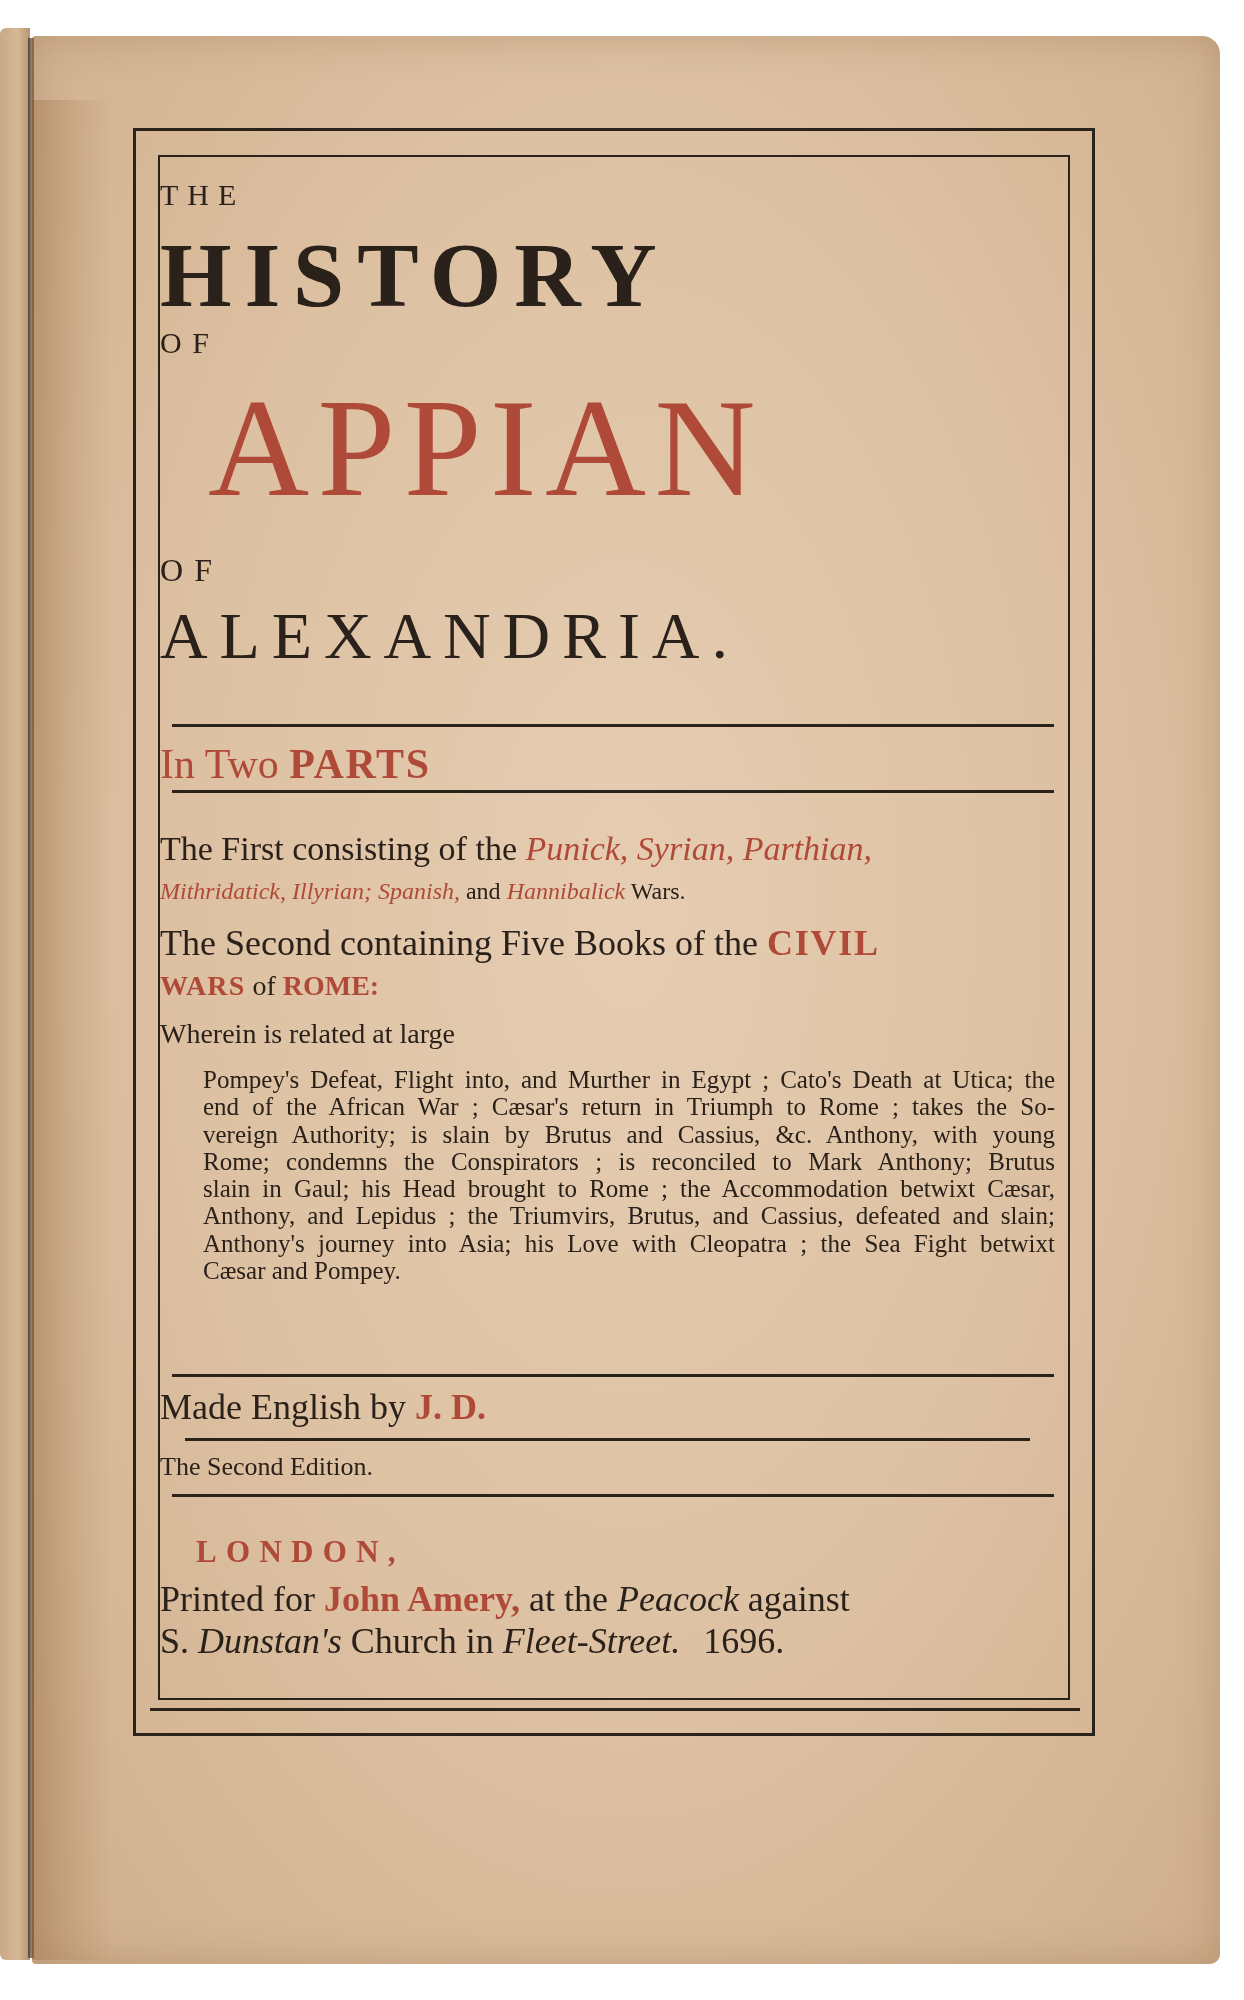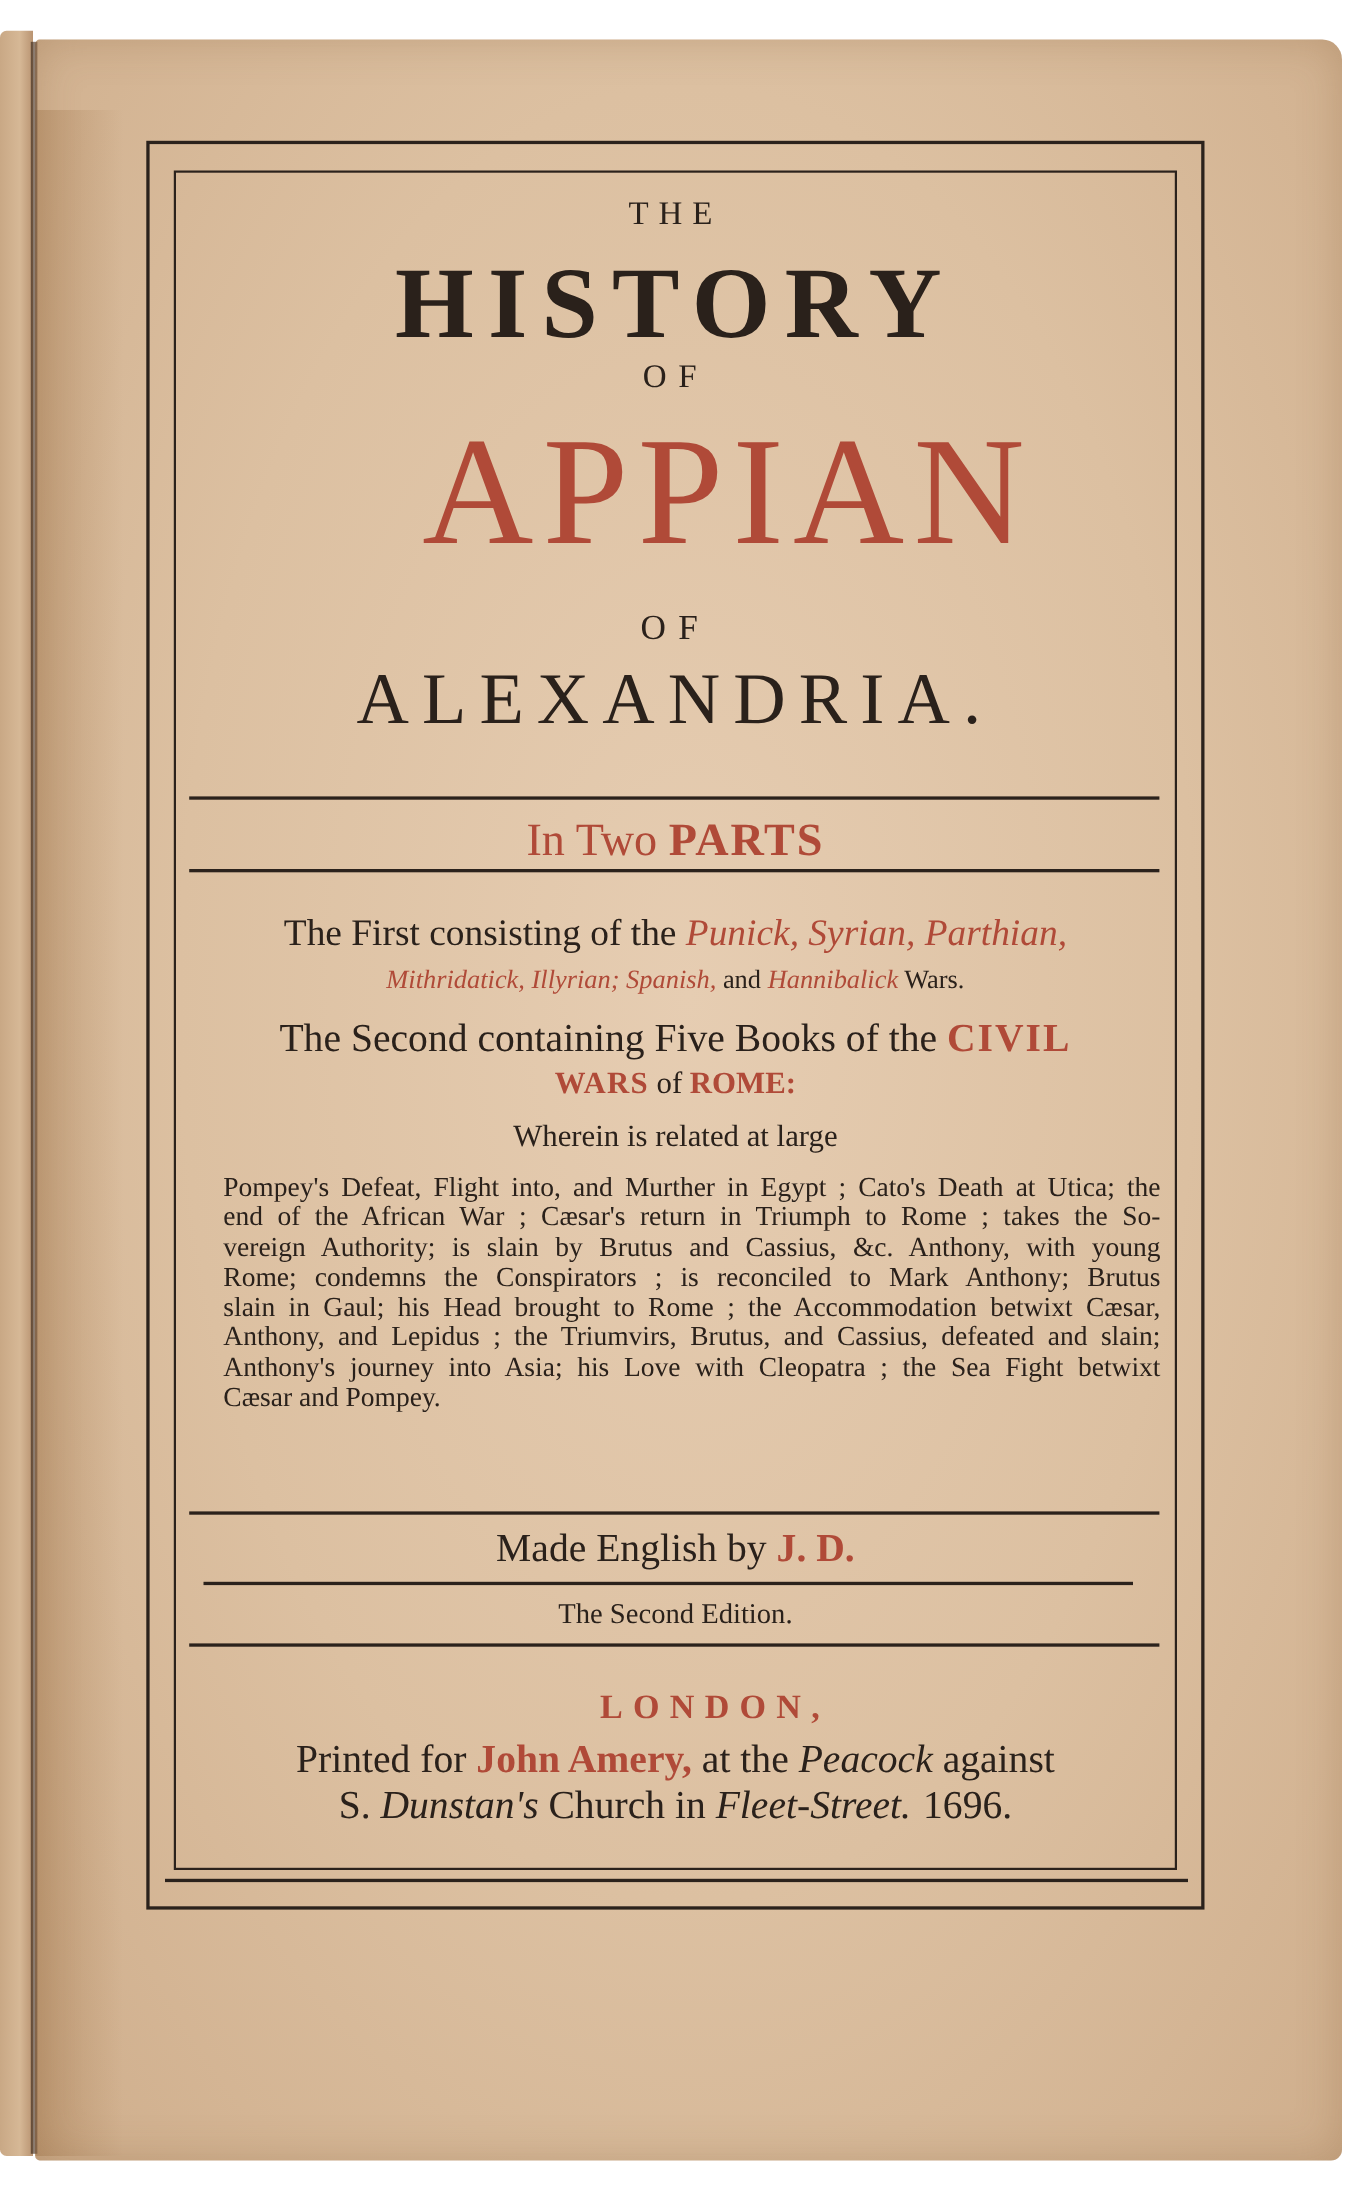--- a/index.html
+++ b/index.html
@@ -9,21 +9,21 @@
   .gutter{position:absolute;left:28px;top:38px;width:6px;height:1920px;background:linear-gradient(90deg,#3a2a1e,#7a5a40);opacity:.7;}
   .page{position:absolute;left:32px;top:36px;width:1188px;height:1928px;
     background:radial-gradient(ellipse at 50% 45%,#e6cdb2 0%,#dcc0a1 55%,#cfae8c 100%);
     border-radius:4px 18px 10px 4px;box-shadow:inset 0 0 40px rgba(120,80,40,.25);}
   .stain-left{position:absolute;left:32px;top:100px;width:80px;height:1860px;background:linear-gradient(90deg,rgba(150,105,60,.35),rgba(150,105,60,0));}
   .frame-outer{position:absolute;left:133px;top:128px;width:962px;height:1608px;border:3px solid #2b221c;box-sizing:border-box;}
   .frame-inner{position:absolute;left:158px;top:155px;width:912px;height:1545px;border:2.5px solid #2b221c;box-sizing:border-box;}
   .content{position:absolute;left:160px;top:160px;width:908px;text-align:center;}
   .red{color:#b04a38;}
   .rule{position:absolute;left:172px;width:882px;height:3px;background:#2b221c;}
-  .line{position:absolute;left:0;width:908px;text-align:center;white-space:nowrap;}
+  .line{position:absolute;left:0;width:908px;text-align:left;white-space:nowrap;}
   .caps{letter-spacing:.12em;}
   .it{font-style:italic;}
   .para{position:absolute;left:165px;width:890px;font-size:25px;line-height:27.3px;text-align:justify;}
   .para .l{display:block;white-space:nowrap;text-align:justify;text-align-last:justify;}
   .para .ind{padding-left:38px;}
   .para .last{text-align-last:left;}
 </style>
 </head>
 <body>
 
@@ -116,17 +116,17 @@
     <span class="red" style="font-weight:bold;">John Amery,</span>
     <span>at the</span>
     <span class="it">Peacock</span>
     <span>against</span>
   </div>
   <div class="line" style="top:98px;font-size:36px;">
     <span>S.</span>
     <span class="it">Dunstan's</span>
     <span>Church in</span>
     <span class="it">Fleet-Street.</span>
-    <span style="margin-left:2px;">1696.</span>
+    <span style="margin-left:14px;">1696.</span>
   </div>
 </div>
 
 <div class="rule" style="top:1708px;left:150px;width:930px;"></div>
 
 </body></html>

